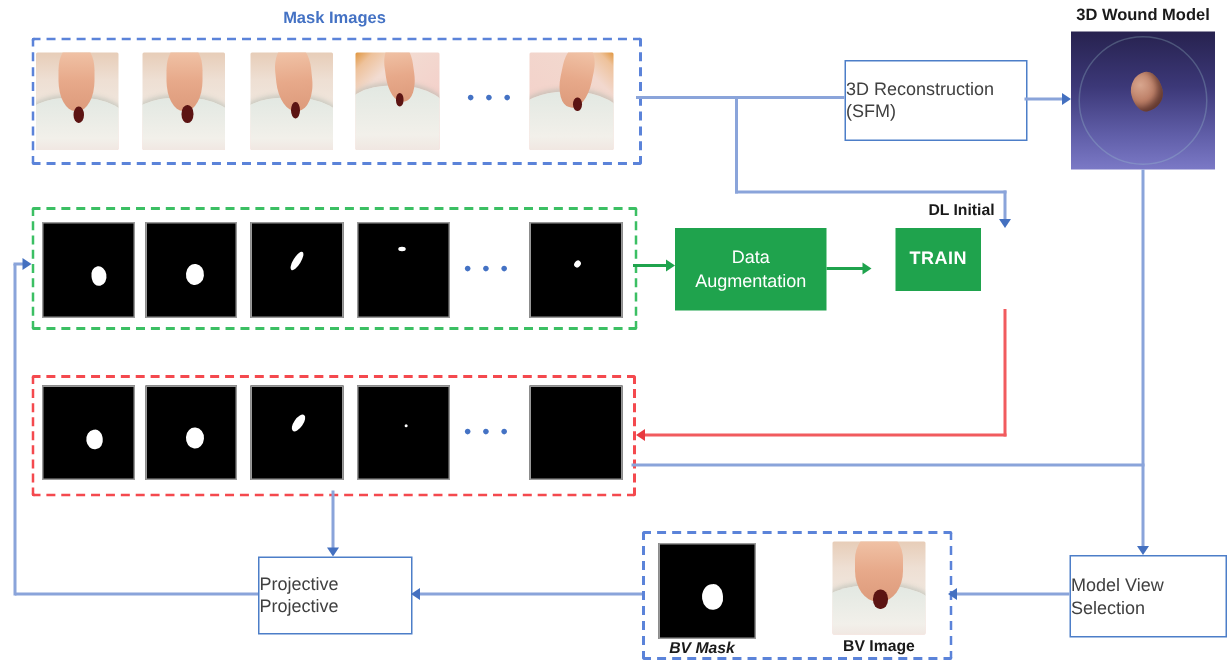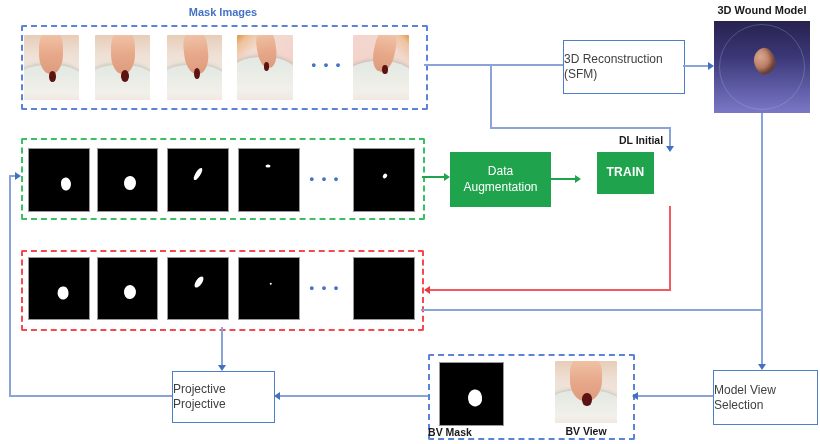--- a/index.html
+++ b/index.html
@@ -170,27 +170,27 @@
   <div class="mask" style="left:238px;top:257px;width:60px;height:61px;">
       <div class="blob i4"></div>
     </div>
   <div class="dots" style="left:304px;top:280px;">• • •</div>
   <div class="mask" style="left:353px;top:257px;width:60px;height:61px;"></div>
 
   <div class="dashed dash-blue" style="left:428px;top:354px;width:203px;height:82px;"></div>
   <div class="mask" style="left:439px;top:362px;width:63px;height:62px;">
     <div class="blob bvb"></div>
   </div>
-  <div class="small-label" style="left:410px;top:426px;width:80px;">BV Mask</div>
+  <div class="small-label" style="left:428px;top:426px;width:80px;font-style:italic;">BV Mask</div>
   <div class="photo bvimg" style="left:555px;top:361px;width:62px;height:62px;">
     <div class="pad"></div>
     <div class="heel"></div>
     <div class="wound"></div>
   </div>
-  <div class="small-label" style="left:546px;top:425px;width:80px;">BV View</div>
+  <div class="small-label" style="left:546px;top:425px;width:80px;">BV Image</div>
 
   <div class="node" style="left:172px;top:371px;width:101px;height:50px;">
     <span>Projective</span>
     <span>Projective</span>
   </div>
   <div class="node" style="left:713px;top:370px;width:103px;height:53px;">
     <span>Model View</span>
     <span>Selection</span>
   </div>
 

